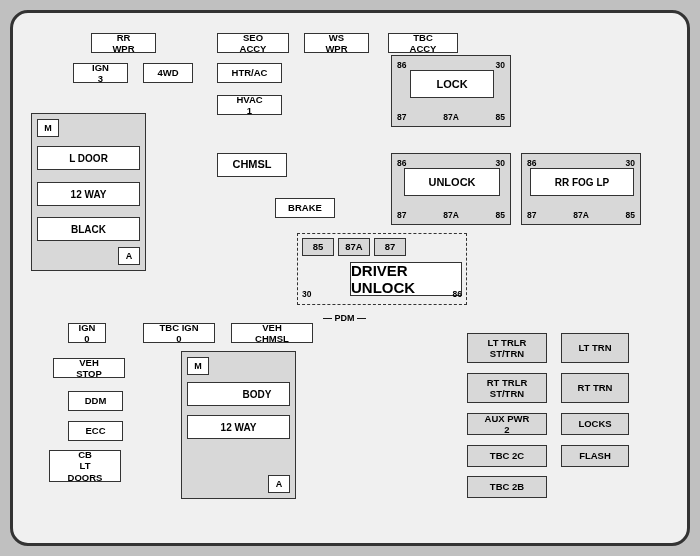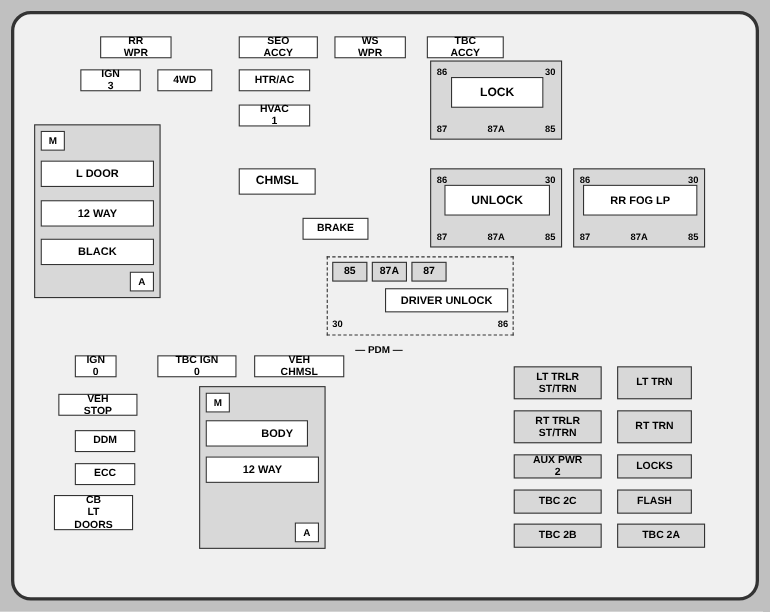--- a/index.html
+++ b/index.html
@@ -121,50 +121,49 @@
   </div>
 
   <div class="box" style="left:262px;top:185px;width:60px;height:20px;">BRAKE</div>
 
   <div class="dashed-box" style="left:284px;top:220px;width:170px;height:72px;">
     <div style="position:absolute;left:4px;top:4px;display:flex;gap:4px;font-size:8.5px;font-weight:bold;">
       <div class="box shaded" style="position:relative;width:26px;height:18px;border:1.5px solid #333;">85</div>
       <div class="box shaded" style="position:relative;width:30px;height:18px;border:1.5px solid #333;">87A</div>
       <div class="box shaded" style="position:relative;width:26px;height:18px;border:1.5px solid #333;">87</div>
     </div>
-    <div style="position:absolute;left:4px;top:28px;right:4px;border:1.5px solid #333;background:#fff;display:flex;align-items:center;justify-content:center;font-size:10px;font-weight:bold;height:22px;margin-left:48px;">DRIVER UNLOCK</div>
+    <div style="position:absolute;left:4px;top:28px;right:4px;border:1.5px solid #333;background:#fff;display:flex;align-items:center;justify-content:center;font-size:15px;font-weight:bold;height:34px;margin-left:48px;">DRIVER UNLOCK</div>
     <div style="position:absolute;bottom:5px;left:4px;font-size:8.5px;font-weight:bold;">30</div>
     <div style="position:absolute;bottom:5px;right:4px;font-size:8.5px;font-weight:bold;">86</div>
   </div>
 
   <div class="pdm-label" style="left:310px;top:300px;">— PDM —</div>
 
   <div class="box" style="left:55px;top:310px;width:38px;height:20px;">IGN 0</div>
   <div class="box" style="left:130px;top:310px;width:72px;height:20px;">TBC IGN 0</div>
   <div class="box" style="left:218px;top:310px;width:82px;height:20px;">VEH CHMSL</div>
 
   <div class="box" style="left:40px;top:345px;width:72px;height:20px;">VEH STOP</div>
   <div class="box" style="left:55px;top:378px;width:55px;height:20px;">DDM</div>
   <div class="box" style="left:55px;top:408px;width:55px;height:20px;">ECC</div>
   <div class="box" style="left:36px;top:437px;width:72px;height:32px;white-space:pre-line;">CB
 LT DOORS</div>
 
   <div class="relay-block" style="left:168px;top:338px;width:115px;height:148px;">
     <div class="relay-inner" style="left:5px;top:5px;width:22px;height:18px;">M</div>
-    <div class="relay-inner" style="left:5px;top:30px;width:93px;height:24px;font-size:10px;padding-left:37px;">BODY</div>
+    <div class="relay-inner" style="left:5px;top:30px;width:103px;height:24px;font-size:10px;padding-left:37px;">BODY</div>
     <div class="relay-inner" style="left:5px;top:63px;width:103px;height:24px;font-size:10px;">12 WAY</div>
     <div class="relay-inner" style="right:5px;bottom:5px;width:22px;height:18px;">A</div>
   </div>
 
   <div class="box shaded" style="left:454px;top:320px;width:80px;height:30px;white-space:pre-line;">LT TRLR
 ST/TRN</div>
   <div class="box shaded" style="left:548px;top:320px;width:68px;height:30px;">LT TRN</div>
   <div class="box shaded" style="left:454px;top:360px;width:80px;height:30px;white-space:pre-line;">RT TRLR
 ST/TRN</div>
   <div class="box shaded" style="left:548px;top:360px;width:68px;height:30px;">RT TRN</div>
   <div class="box shaded" style="left:454px;top:400px;width:80px;height:22px;">AUX PWR 2</div>
   <div class="box shaded" style="left:548px;top:400px;width:68px;height:22px;">LOCKS</div>
   <div class="box shaded" style="left:454px;top:432px;width:80px;height:22px;">TBC 2C</div>
   <div class="box shaded" style="left:548px;top:432px;width:68px;height:22px;">FLASH</div>
   <div class="box shaded" style="left:454px;top:463px;width:80px;height:22px;">TBC 2B</div>
-  <div class="box shaded" style="left:548px;top:463px;width:80px;height:22px;">TBC 2A</div>
 
 </div>
 
 </body></html>

